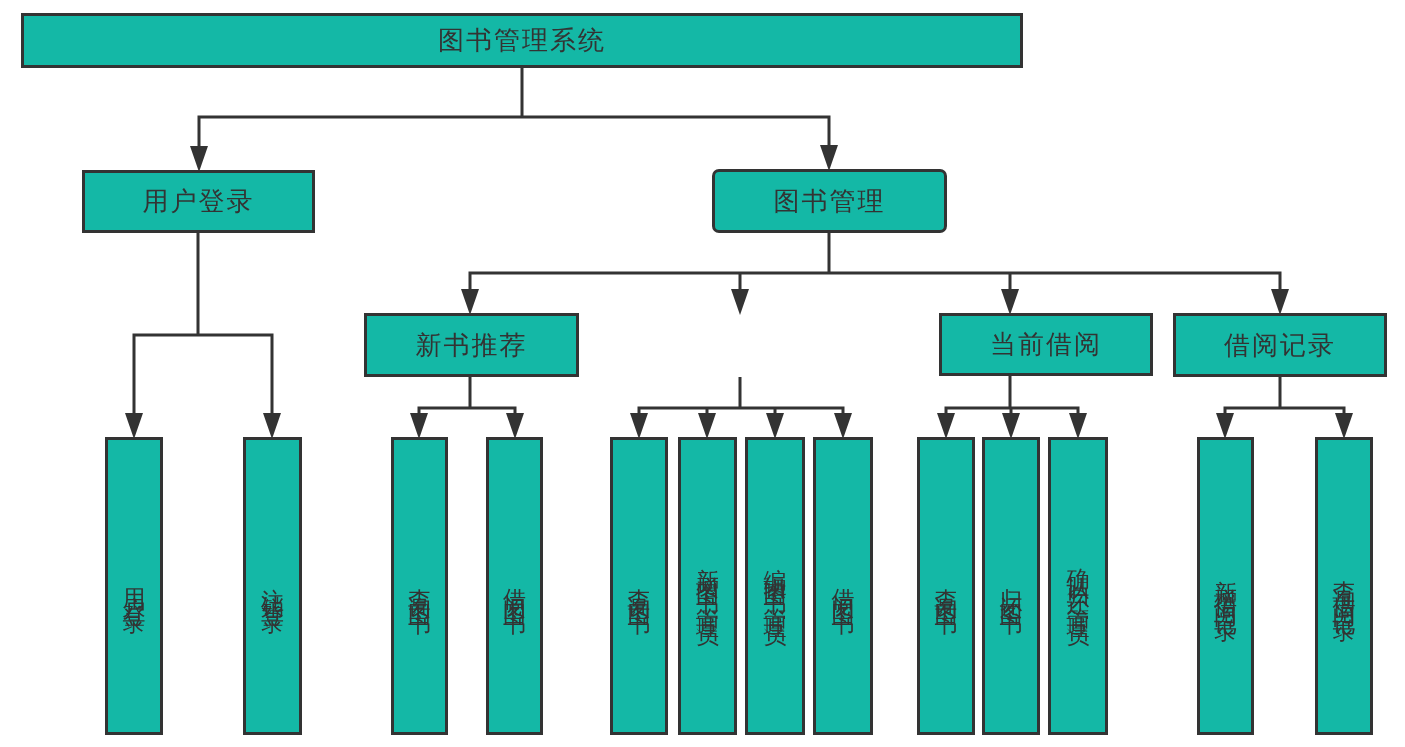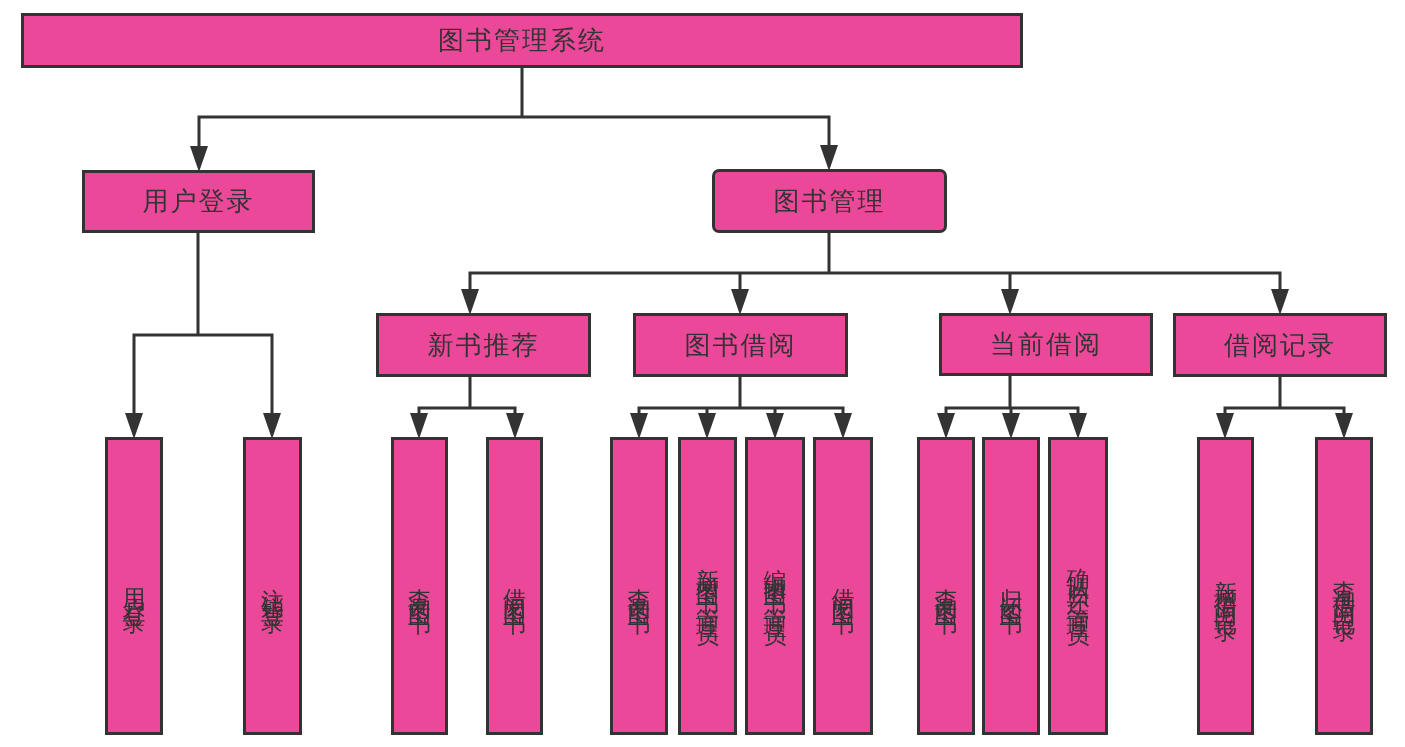--- a/index.html
+++ b/index.html
@@ -18,21 +18,21 @@
   svg.wires {
     position: absolute;
     left: 0;
     top: 0;
     pointer-events: none;
   }
   .node {
     position: absolute;
     box-sizing: border-box;
     border: 3px solid #333333;
-    background: #ec4899;
+    background: #14b8a6;
     color: #333333;
     display: flex;
     align-items: center;
     justify-content: center;
     text-align: center;
   }
   .node.h {
     font-size: 26px;
     letter-spacing: 2px;
     white-space: nowrap;
@@ -101,25 +101,22 @@
     <span>图书管理系统</span>
   </div>
 
   <div class="node h" style="left:82px; top:170px; width:233px; height:63px;">
     <span>用户登录</span>
   </div>
   <div class="node h" style="left:712px; top:169px; width:235px; height:64px;border-radius:7px;">
     <span>图书管理</span>
   </div>
 
-  <div class="node h" style="left:376px; top:313px; width:215px; height:64px;">
+  <div class="node h" style="left:364px; top:313px; width:215px; height:64px;">
     <span>新书推荐</span>
-  </div>
-  <div class="node h" style="left:633px; top:313px; width:215px; height:64px;">
-    <span>图书借阅</span>
   </div>
   <div class="node h" style="left:932px; top:313px; width:214px; height:63px;margin-left:7px;">
     <span>当前借阅</span>
   </div>
   <div class="node h" style="left:1173px; top:313px; width:214px; height:64px;">
     <span>借阅记录</span>
   </div>
 
   <div class="node v" style="left:105px; top:437px; width:58px; height:298px;">
     <span class="vtxt">用户登录</span>

